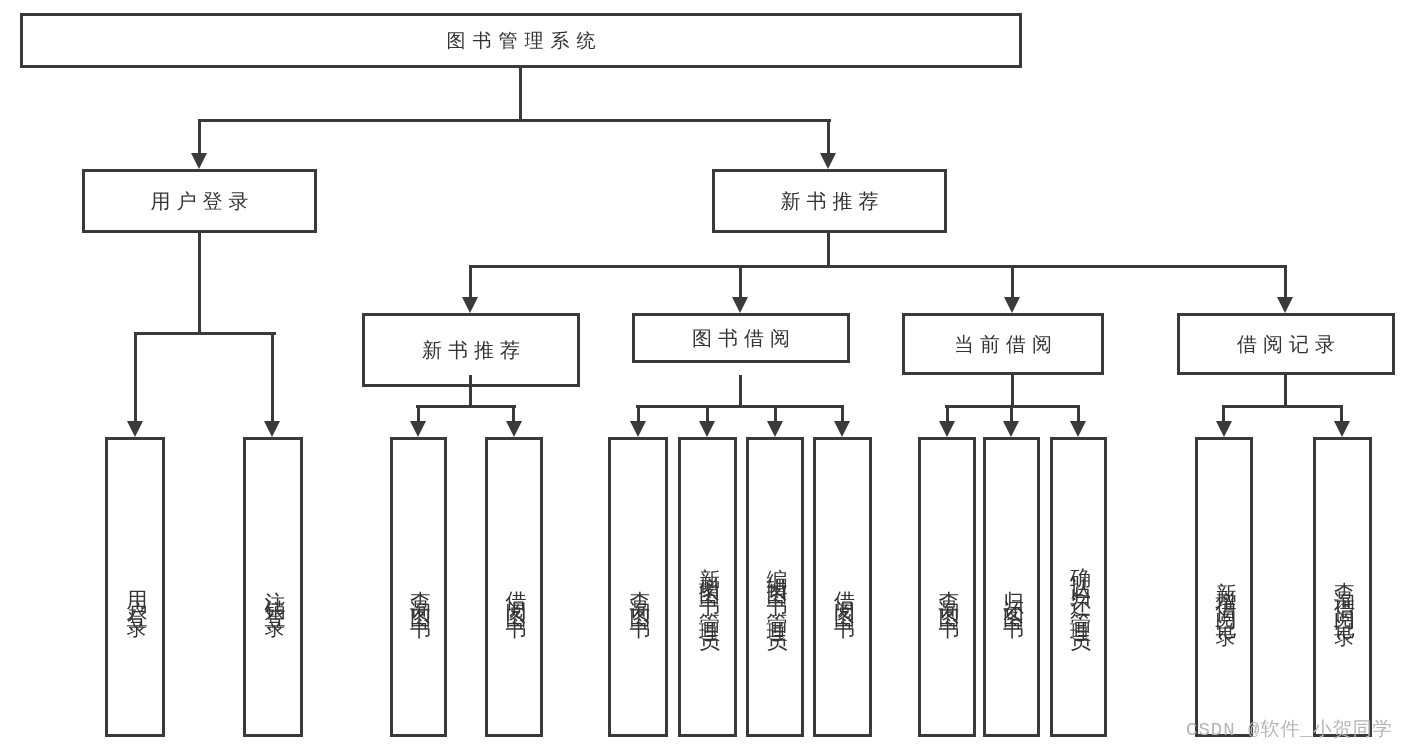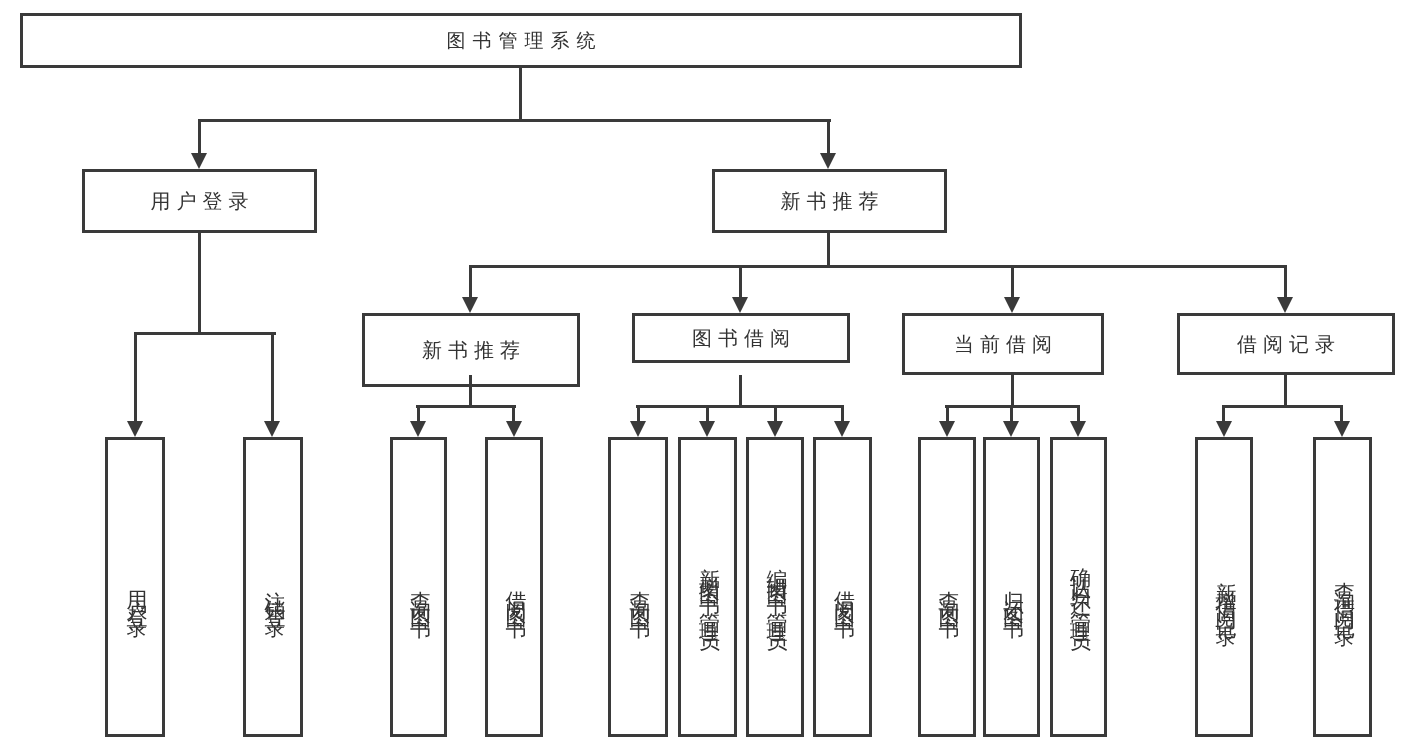--- a/index.html
+++ b/index.html
@@ -177,14 +177,15 @@
     <span class="vlabel">确认归还（管理员）</span>
   </div>
 
   <div class="box" style="left:1195px; top:437px; width:58px; height:300px;">
     <span class="vlabel">新增借阅记录</span>
   </div>
   <div class="box" style="left:1313px; top:437px; width:59px; height:300px;">
     <span class="vlabel">查询借阅记录</span>
   </div>
 
+  <div class="watermark">CSDN @软件_小贺同学</div>
 
 </div>
 
 </body></html>

